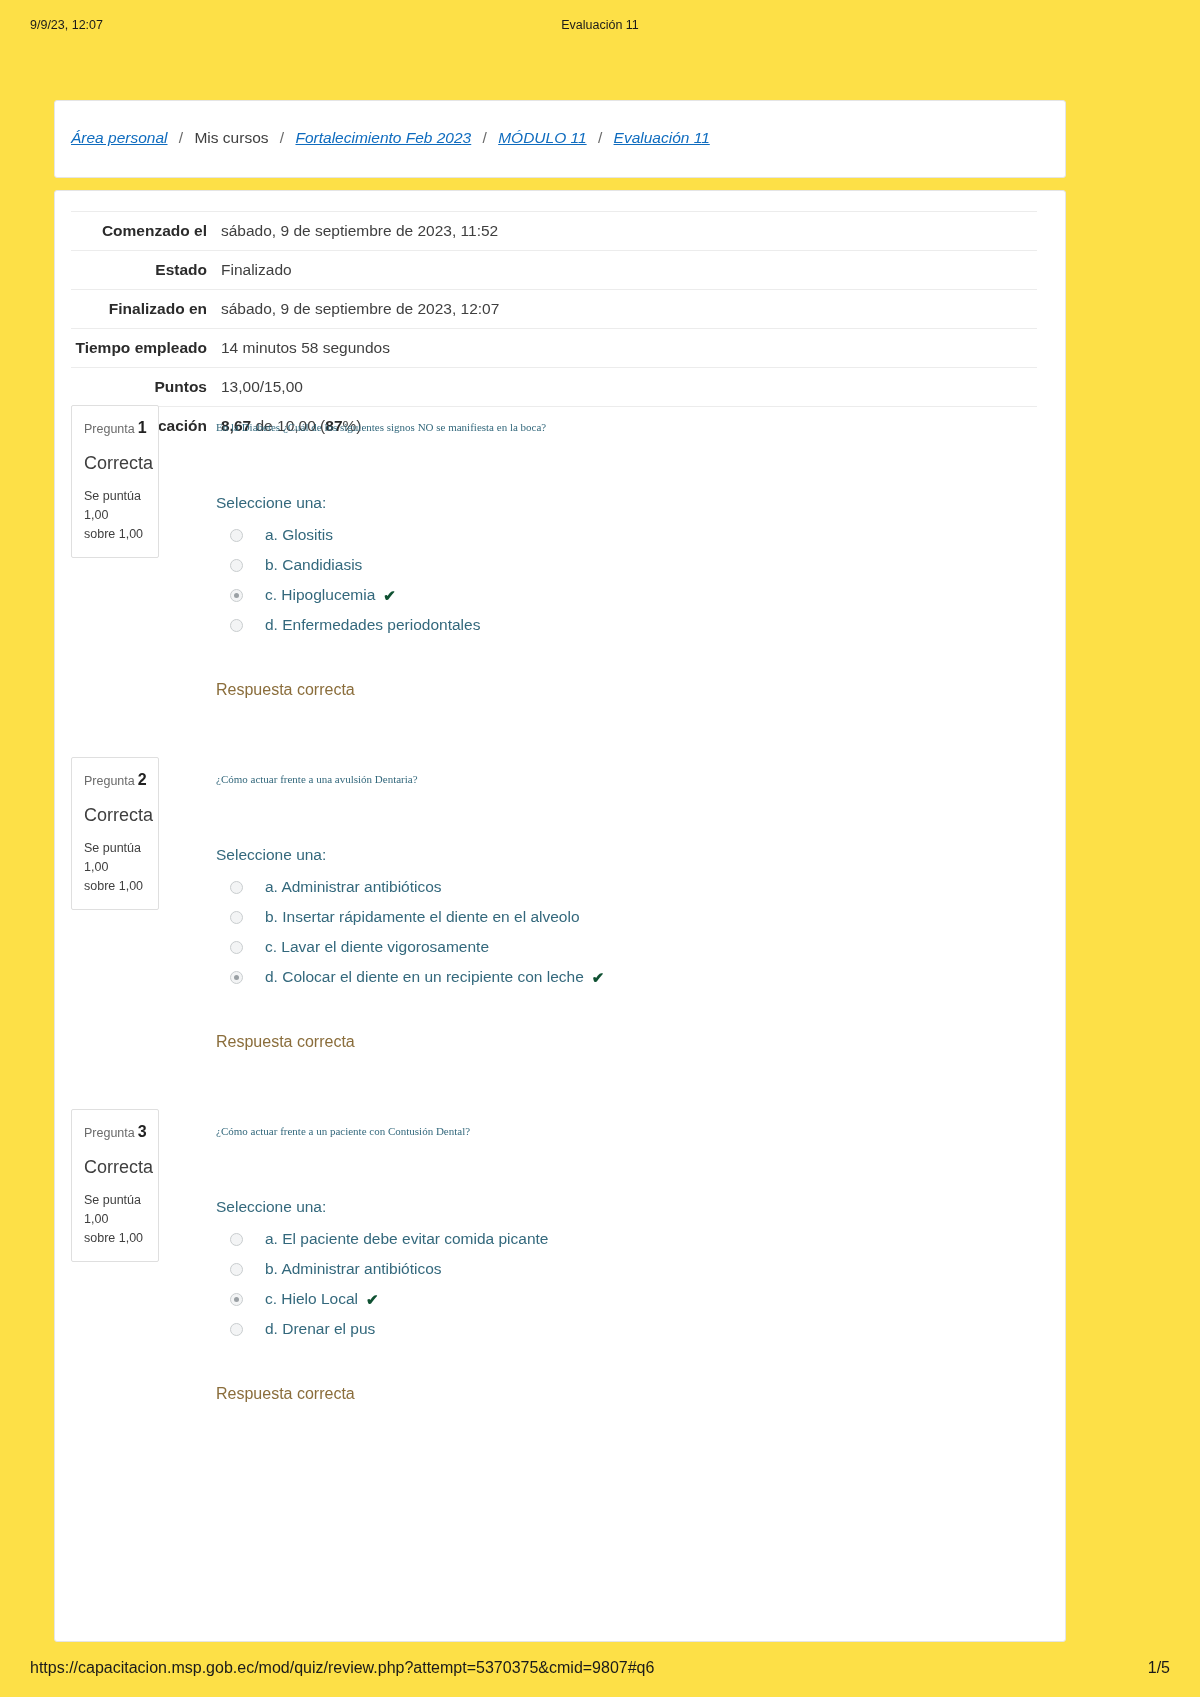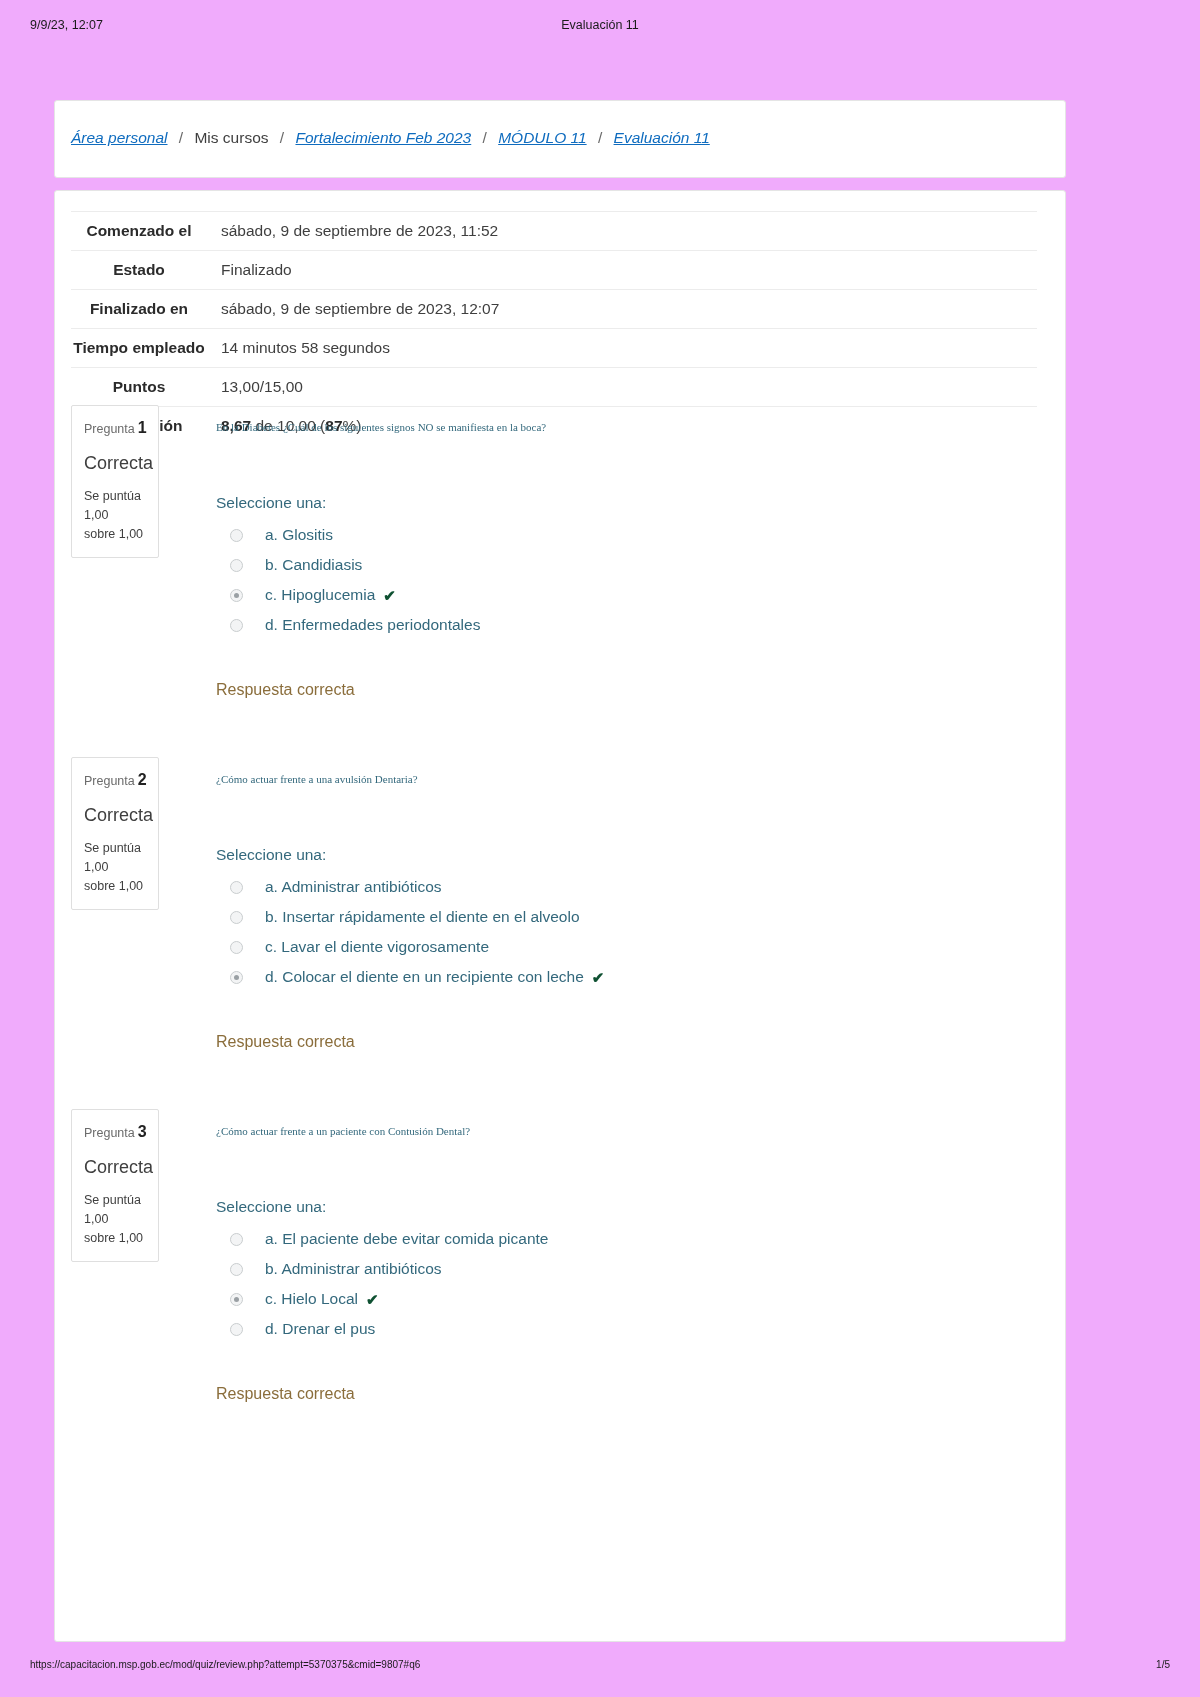--- a/index.html
+++ b/index.html
@@ -7,21 +7,21 @@
     margin: 0; padding: 0;
     background: #ffffff;
     width: 1200px;
     font-family: "Liberation Sans", sans-serif;
     color: #3f3f3f;
   }
   .page {
     position: relative;
     width: 1200px;
     height: 1697px;
-    background: #f0abfc;
+    background: #fde047;
     overflow: hidden;
   }
 
   
   .print-header {
     position: absolute;
     top: 18px; left: 0; right: 0;
     height: 18px;
     font-size: 12.5px;
     color: #1a1a1a;
@@ -32,21 +32,21 @@
   .print-header .ph-center {
     position: absolute; left: 0; right: 0; top: 0;
     text-align: center;
   }
 
   
   .print-footer {
     position: absolute;
     bottom: 22px; left: 0; right: 0;
     height: 16px;
-    font-size: 10px;
+    font-size: 16px;
     color: #1a1a1a;
   }
   .print-footer .pf-left { position: absolute; left: 30px; top: 0; }
   .print-footer .pf-right { position: absolute; right: 30px; top: 0; }
 
   
   .breadcrumb-card {
     position: absolute;
     left: 54px; top: 100px;
     width: 1012px;
@@ -92,21 +92,21 @@
     position: absolute;
     left: 16px; top: 20px;
     width: 966px;
     border-collapse: collapse;
     font-size: 15.5px;
   }
   .summary tr { border-top: 1px solid #ececec; }
   .summary tr:first-child { border-top: 1px solid #ececec; }
   .summary th {
     width: 146px;
-    text-align: center;
+    text-align: right;
     vertical-align: top;
     font-weight: bold;
     color: #2b2b2b;
     padding: 7px 10px 7px 0;
     line-height: 1.55;
   }
   .summary td {
     text-align: left;
     vertical-align: top;
     color: #3f3f3f;

